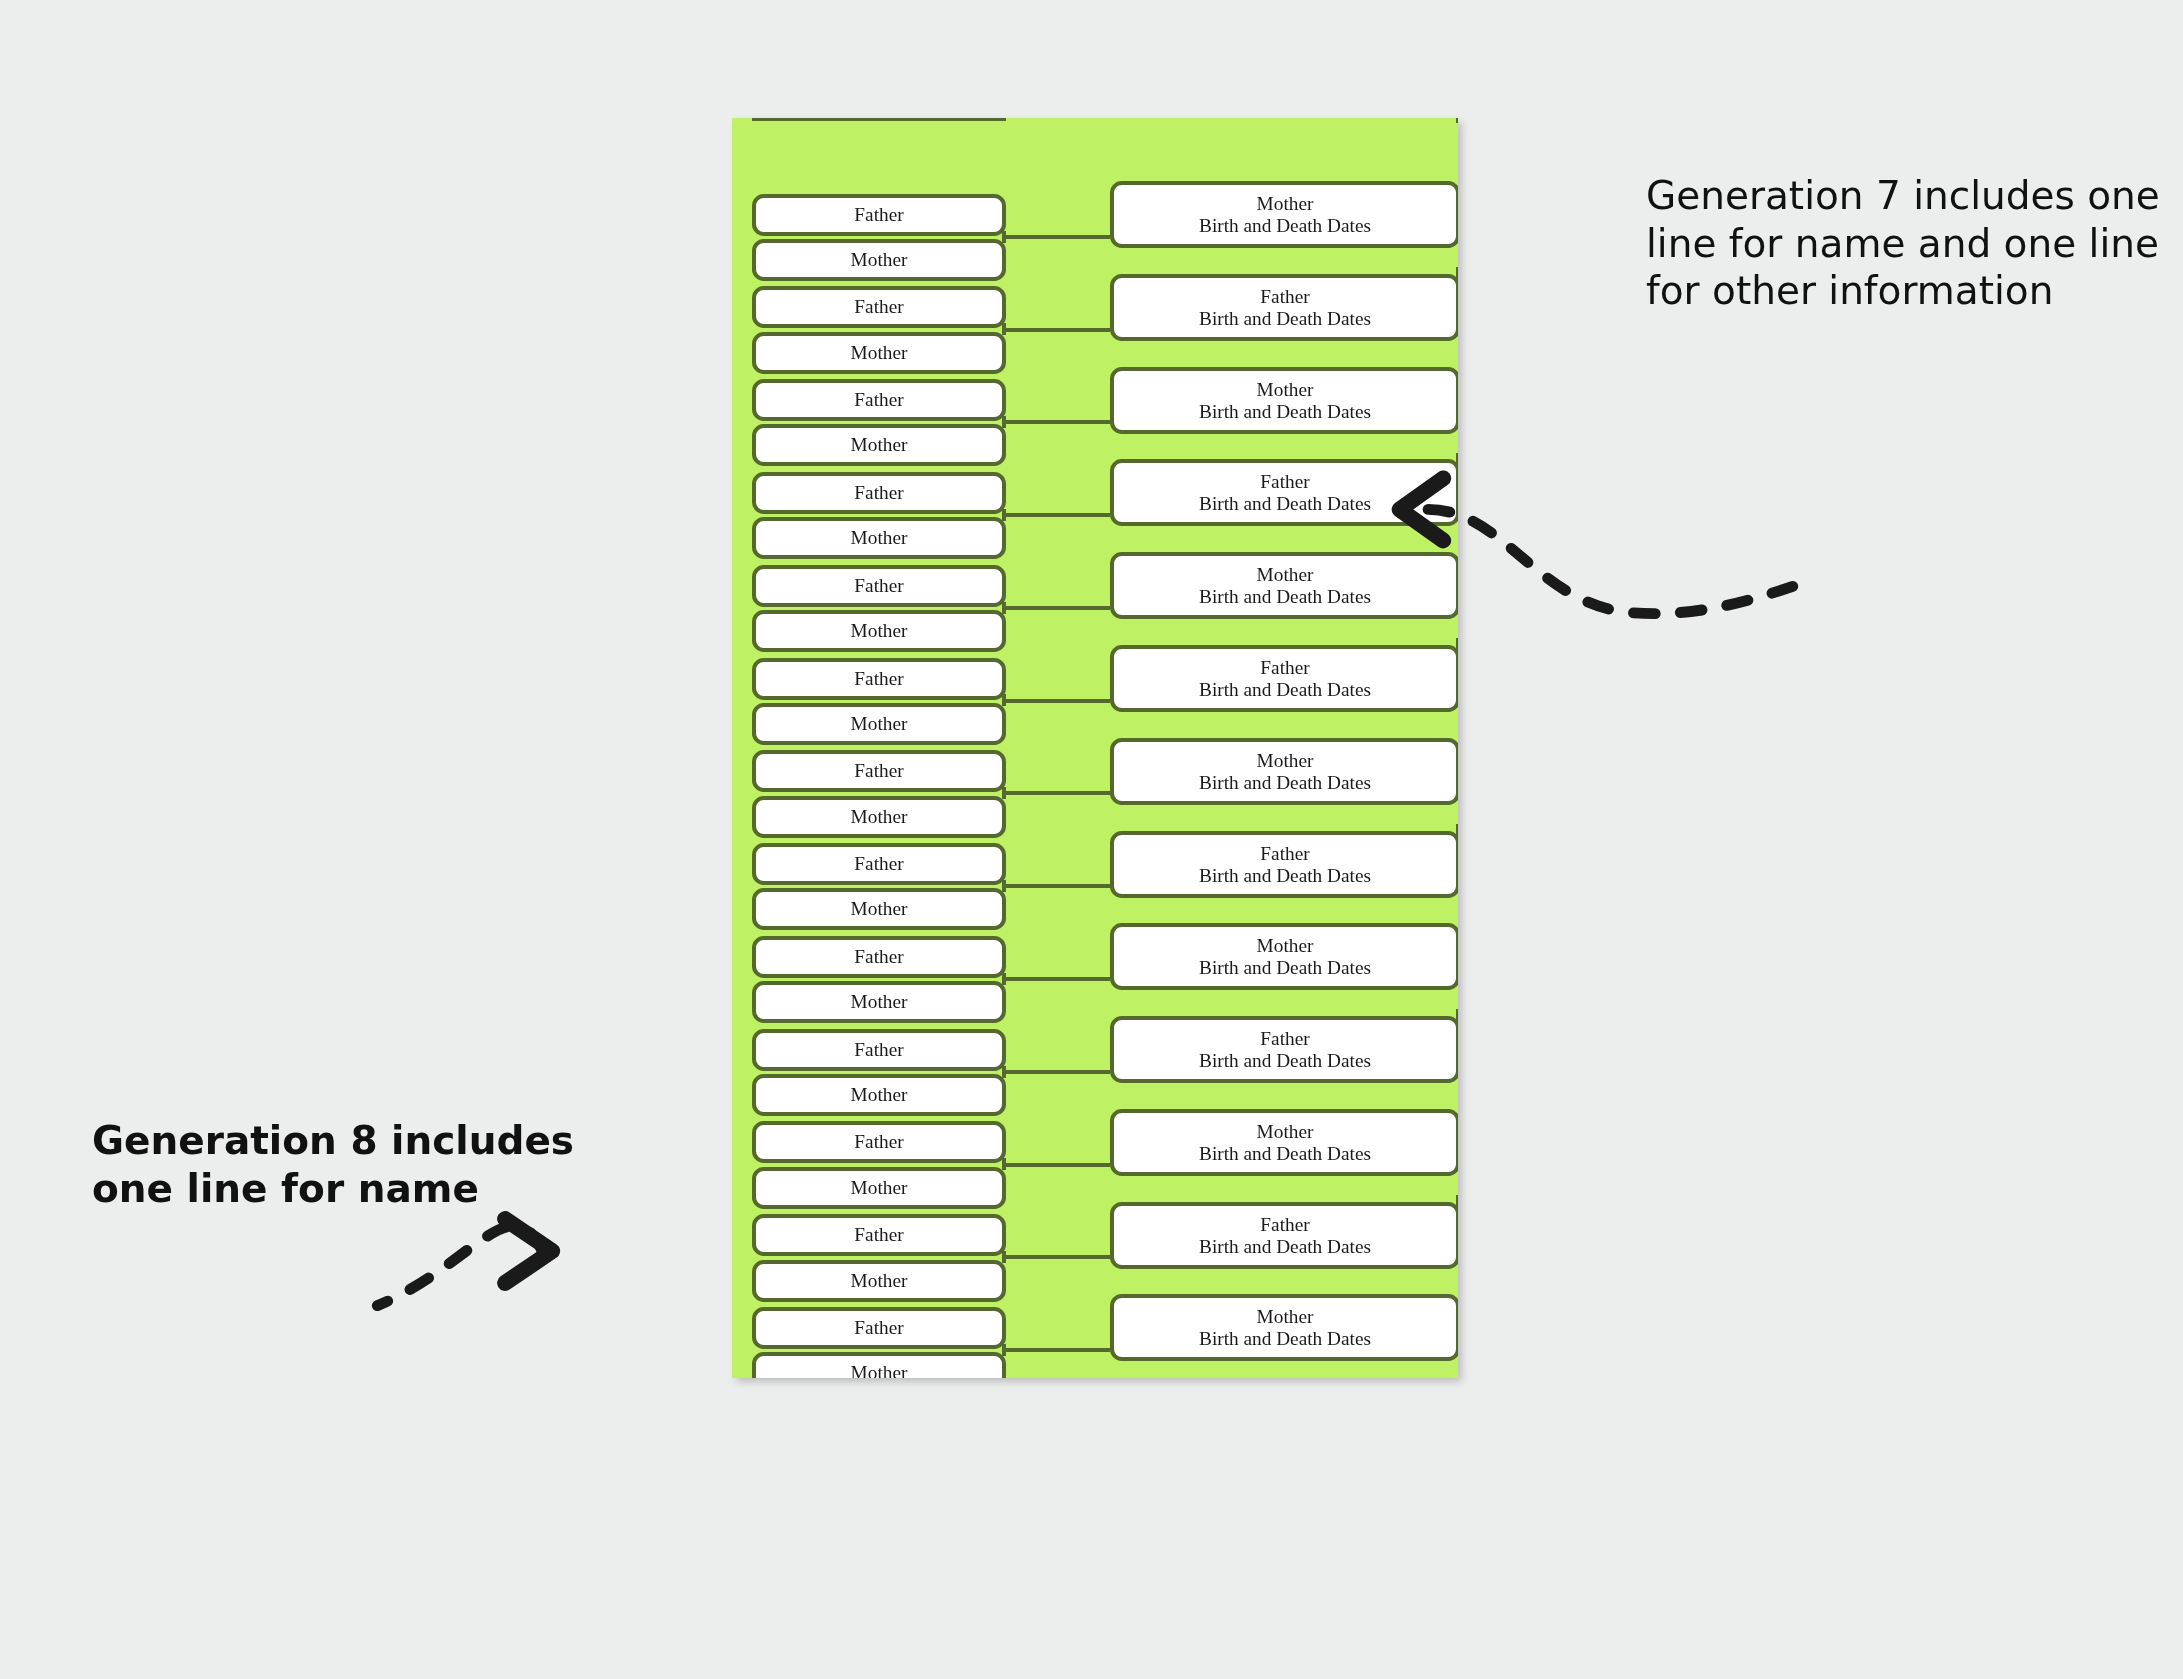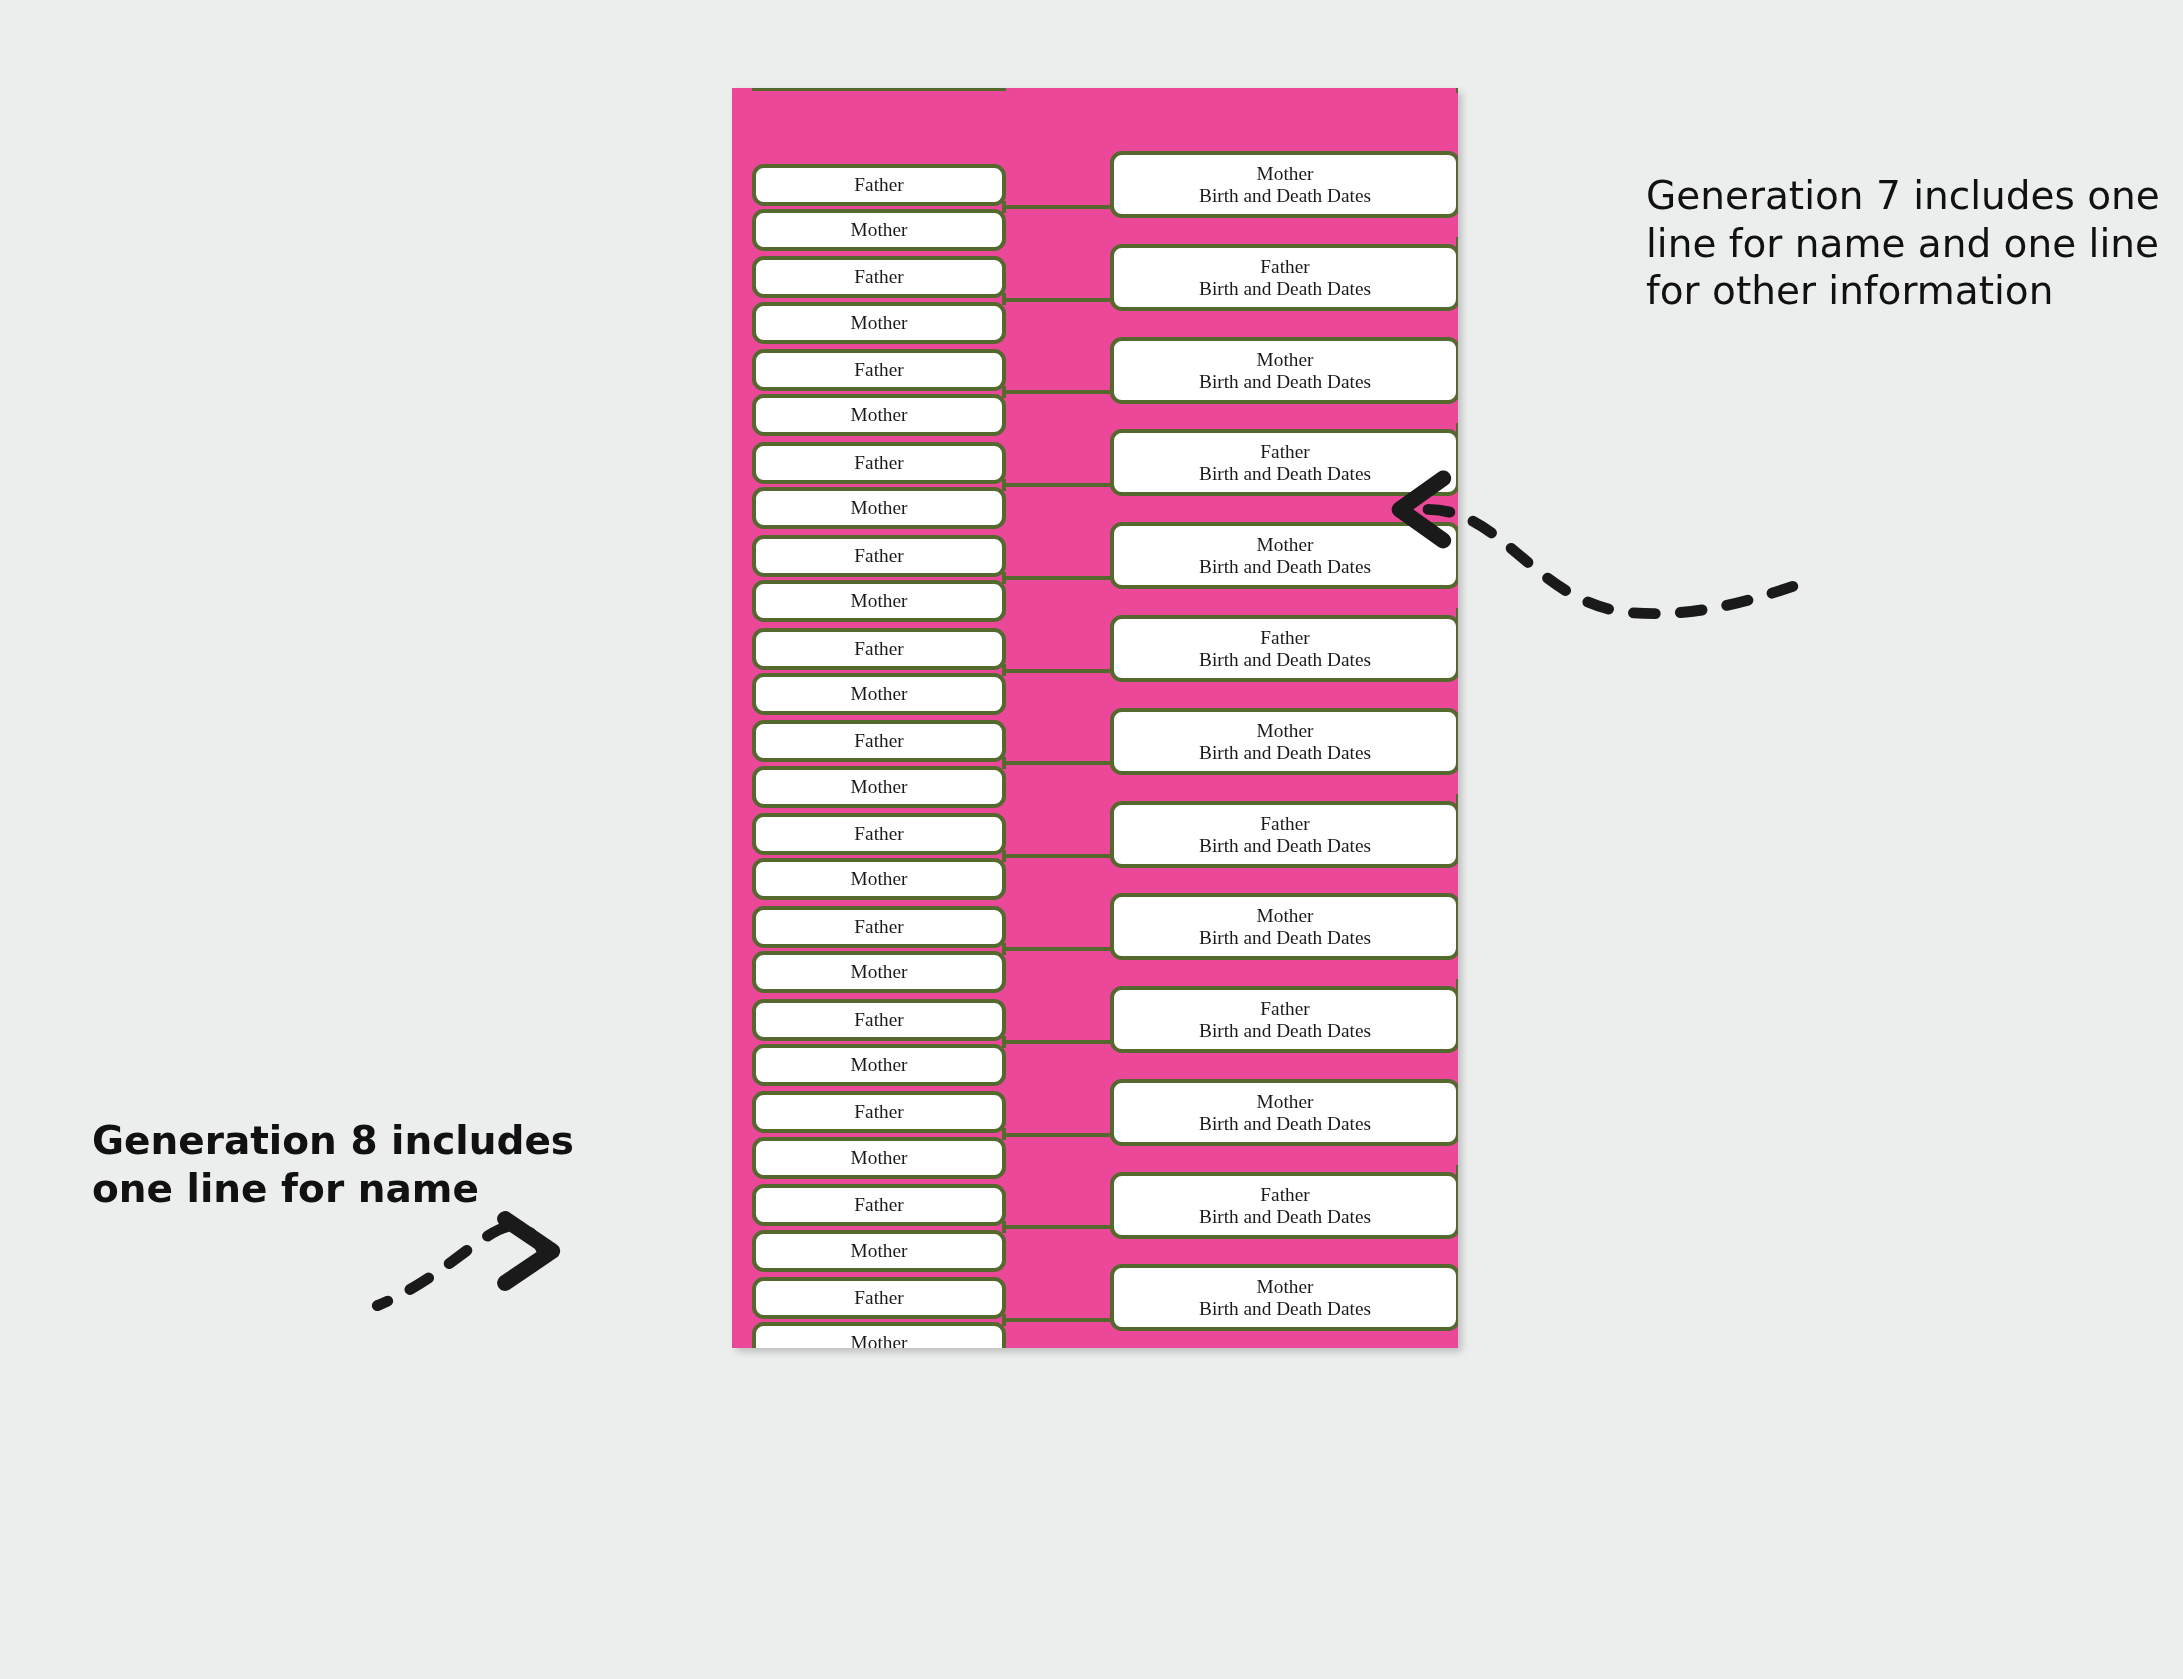--- a/index.html
+++ b/index.html
@@ -12,24 +12,24 @@
     background: #ECEEED;
     font-family: "Liberation Sans", sans-serif;
     overflow: hidden;
     position: relative;
   }
 
   
   #chart-page {
     position: absolute;
     left: 732px;
-    top: 88px;
+    top: 118px;
     width: 726px;
     height: 1260px;
-    background: #ec4899;
+    background: #bef264;
     box-shadow: 4.2px 4.2px 7.6px rgba(0,0,0,0.22);
     overflow: hidden;
   }
 
   
   #tree-layer {
     position: absolute;
     left: 0;
     top: 0;
     width: 726px;

